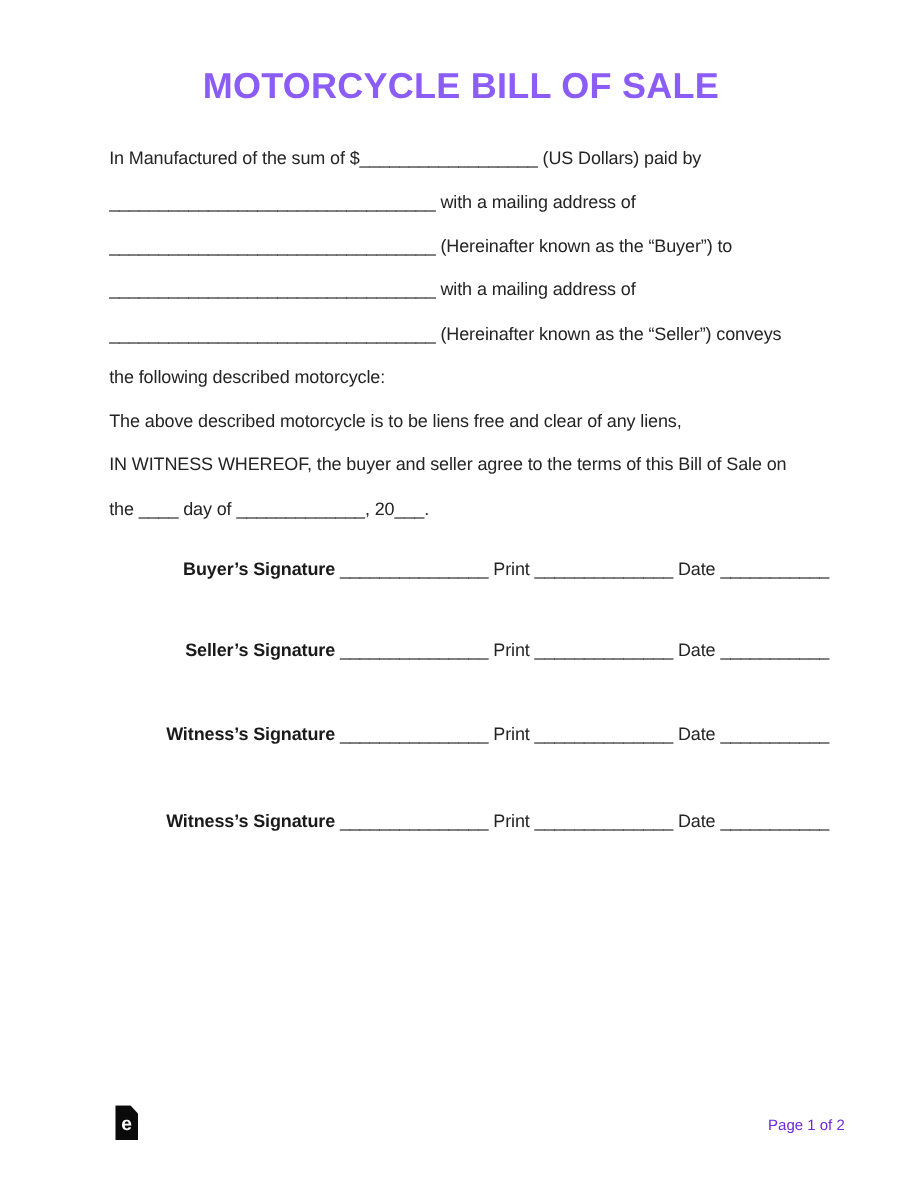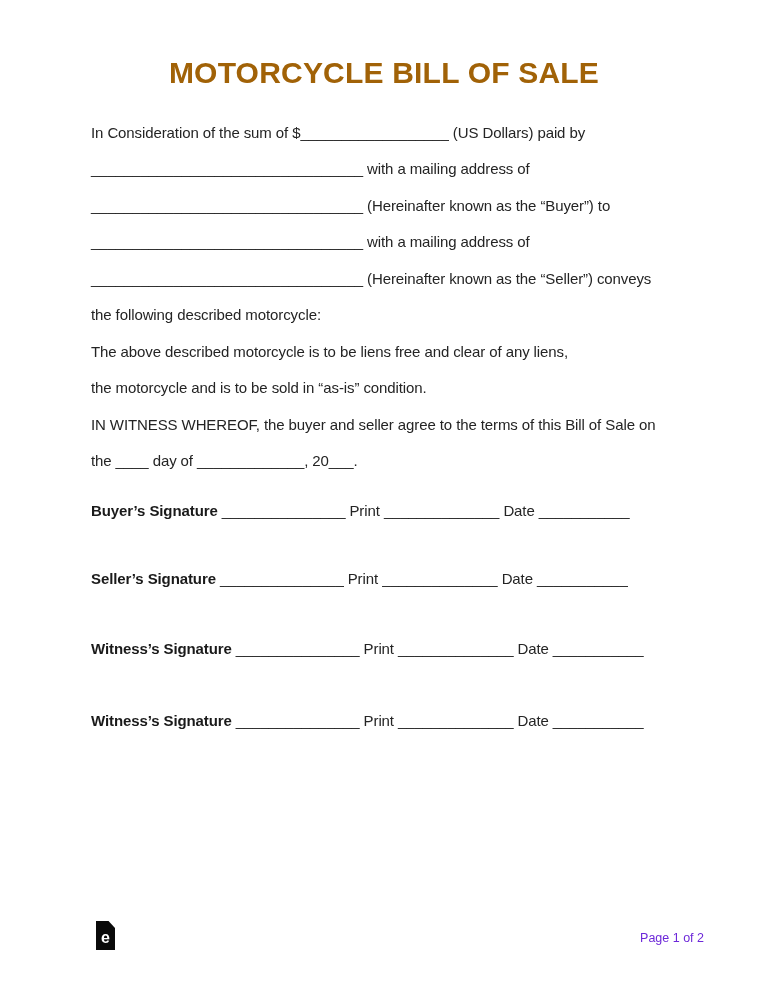--- a/index.html
+++ b/index.html
@@ -9,31 +9,31 @@
     width:768px; height:994px;
     background:#ffffff;
     font-family:"Liberation Sans","DejaVu Sans",sans-serif;
     color:#242424;
     overflow:hidden;
   }
   .title {
     position:absolute; top:56px; left:0; right:0;
     text-align:center;
     font-size:30px; font-weight:bold; letter-spacing:0.2px;
-    color:#a16207;
+    color:#8b5cf6;
   }
   .content {
     position:absolute; top:115px; left:91px; width:600px;
     font-size:15px; letter-spacing:-0.1px;
   }
   .line {
     height:36.45px; line-height:36.45px;
     white-space:nowrap;
   }
-  .sig-section { margin-top:14px; }
+  .sig-section { margin-top:14px;text-align:right; }
   .sig-row {
     height:36px; line-height:36px;
     white-space:nowrap; font-size:15px;
   }
   .sig-row.gap-a { margin-bottom:32px; }
   .sig-row.gap-b { margin-bottom:34px; }
   .sig-row.gap-c { margin-bottom:36px; }
   .sig-label { font-weight:bold; color:#1a1a1a; }
   .footer { position:absolute; left:0; right:0; top:918px; height:40px; }
   .logo {
@@ -51,28 +51,27 @@
   }
 </style>
 </head>
 <body>
 
 <div class="page">
 
   <h1 class="title">MOTORCYCLE BILL OF SALE</h1>
 
   <div class="content">
-    <div class="line">In Consideration of the sum of $__________________ (US Dollars) paid by</div>
+    <div class="line">In Manufactured of the sum of $__________________ (US Dollars) paid by</div>
     <div class="line">_________________________________ with a mailing address of</div>
     <div class="line">_________________________________ (Hereinafter known as the “Buyer”) to</div>
     <div class="line">_________________________________ with a mailing address of</div>
     <div class="line">_________________________________ (Hereinafter known as the “Seller”) conveys</div>
     <div class="line">the following described motorcycle:</div>
     <div class="line">The above described motorcycle is to be liens free and clear of any liens,</div>
-    <div class="line">the motorcycle and is to be sold in “as-is” condition.</div>
     <div class="line">IN WITNESS WHEREOF, the buyer and seller agree to the terms of this Bill of Sale on</div>
     <div class="line">the ____ day of _____________, 20___.</div>
 
     <div class="sig-section">
 
       <div class="sig-row gap-a">
         <span class="sig-label">Buyer’s Signature</span>
         <span class="blank">_______________</span>
         <span>Print</span>
         <span class="blank">______________</span>

